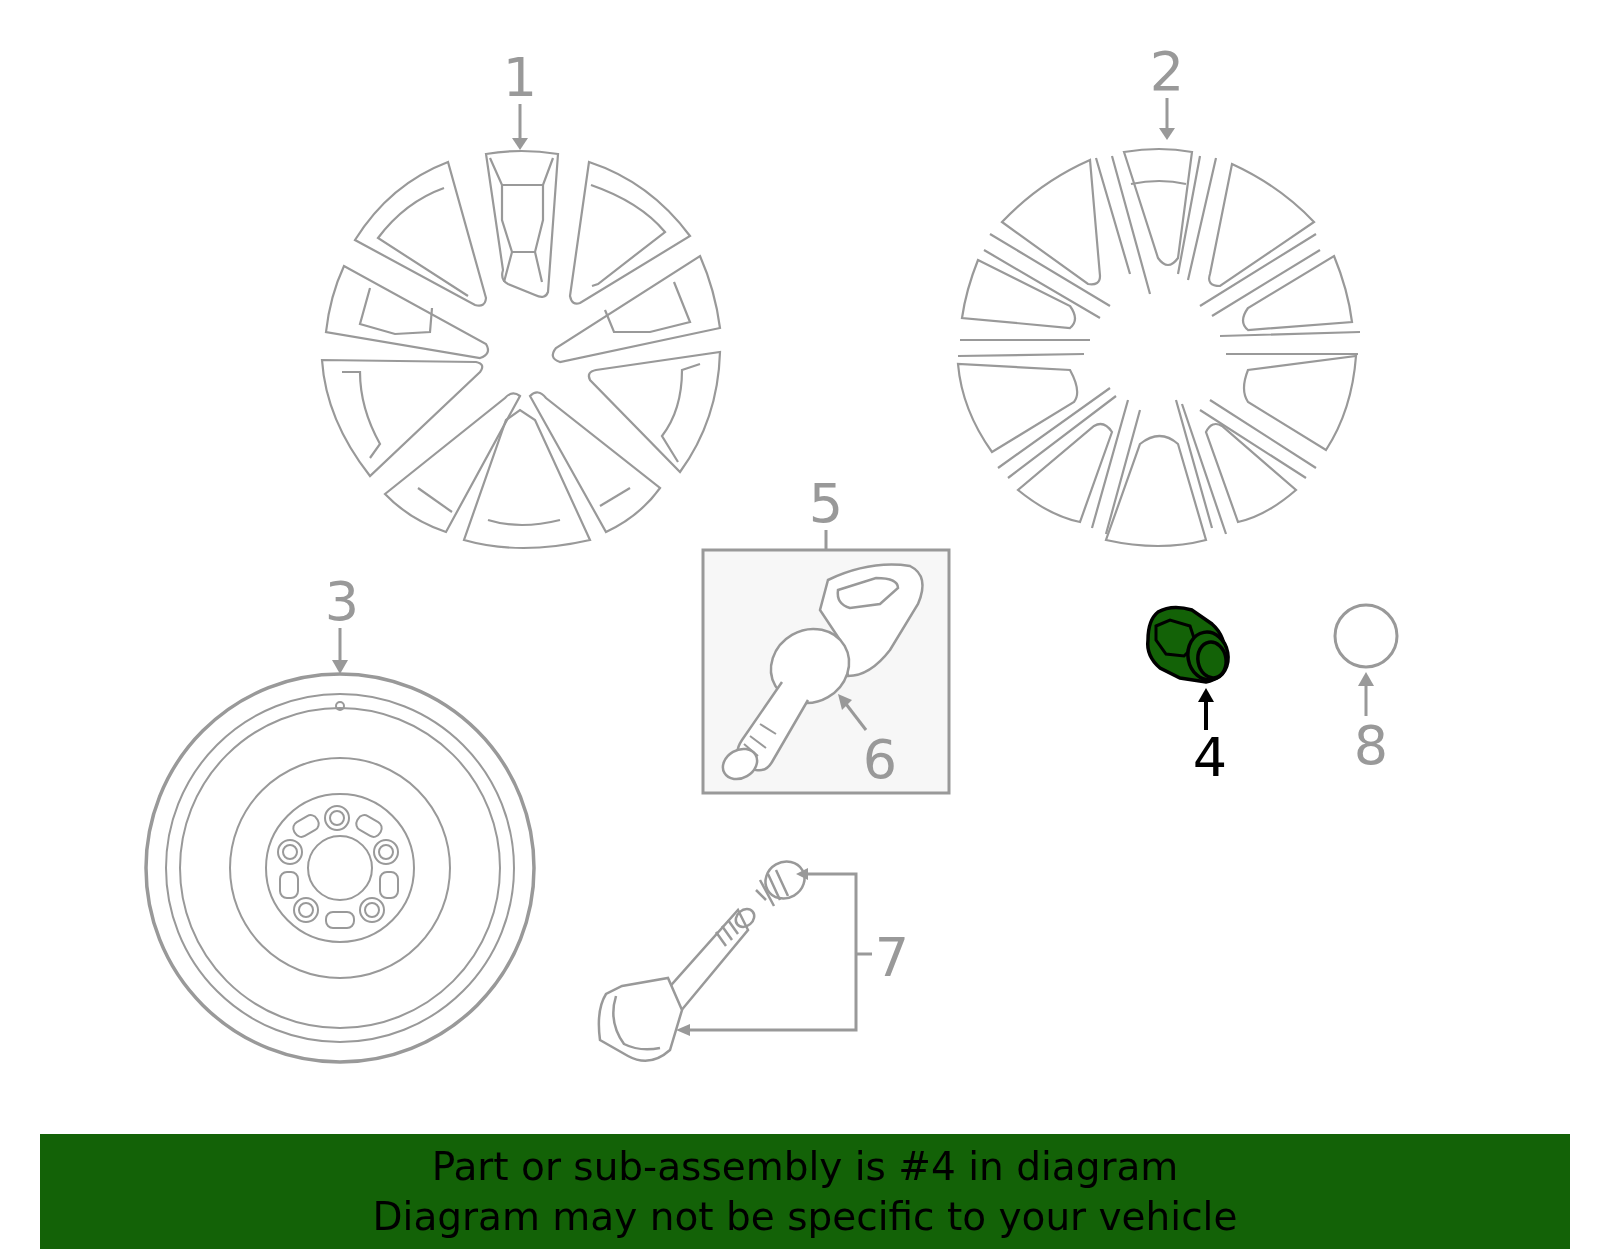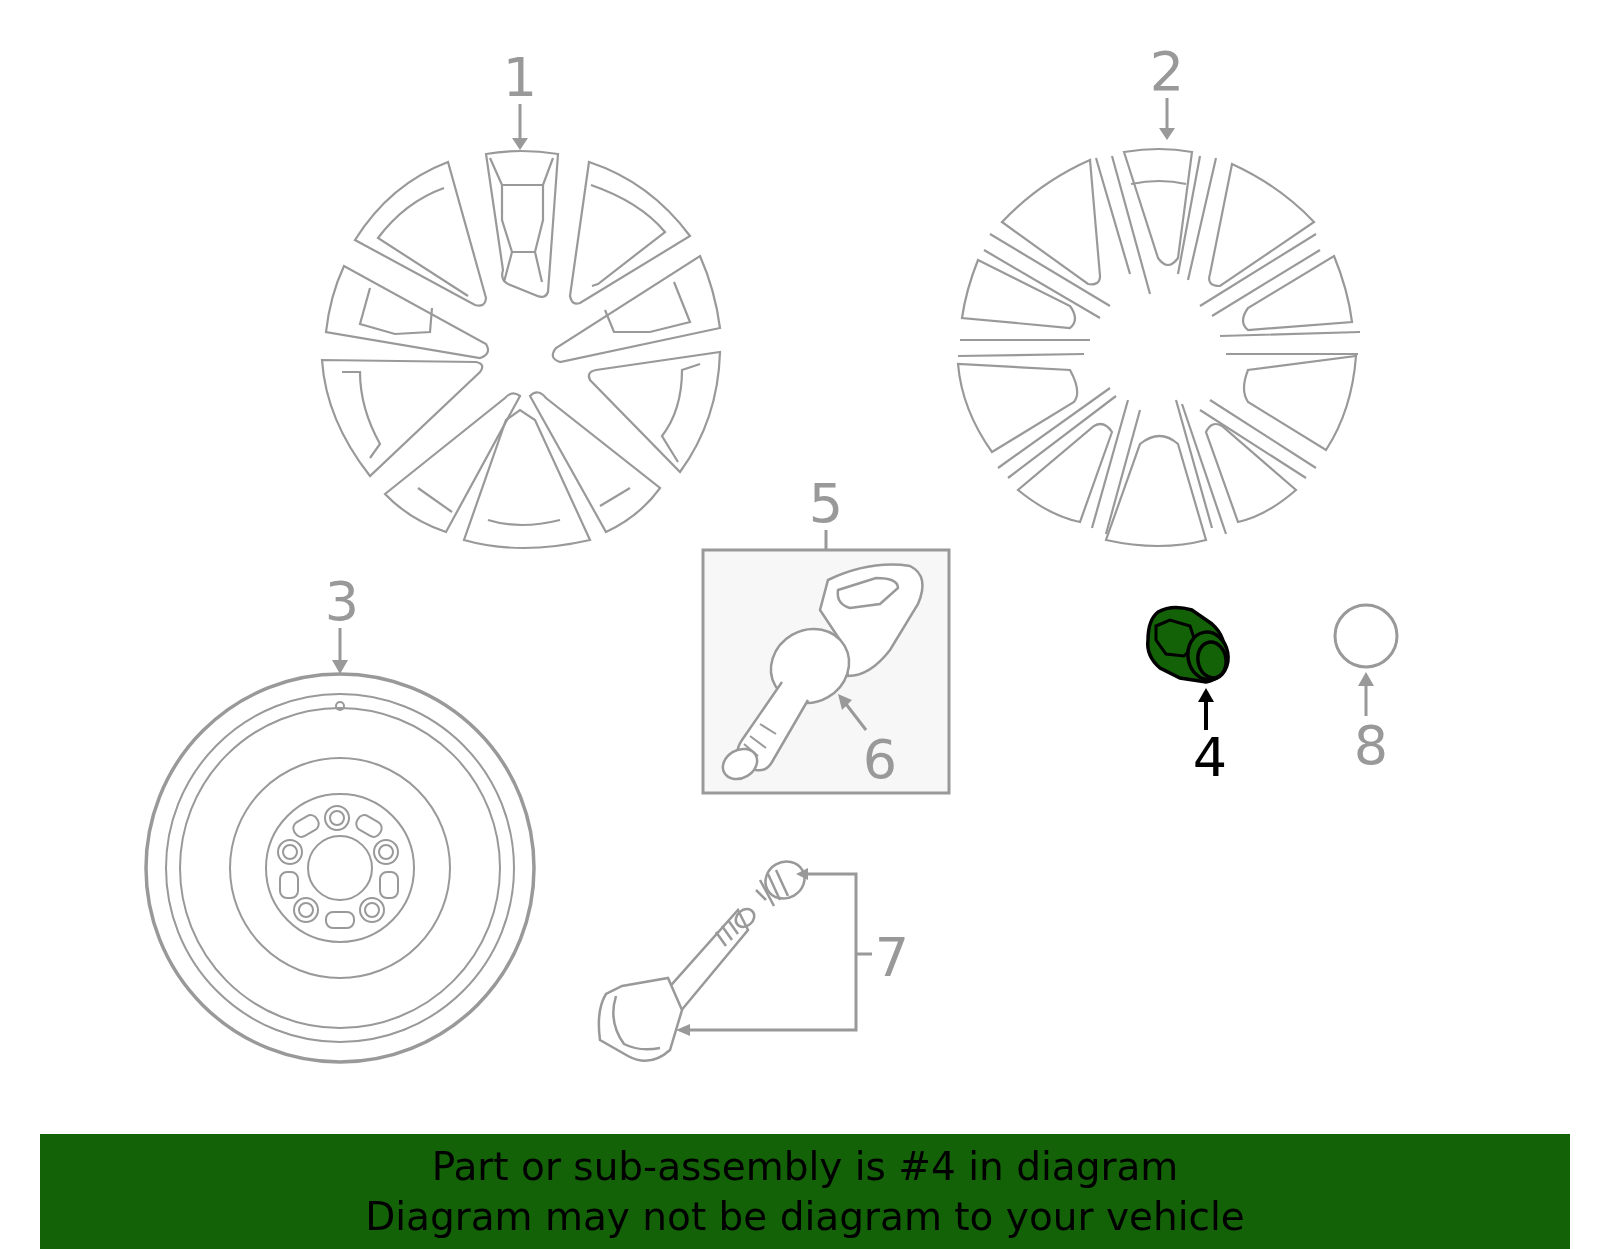--- a/index.html
+++ b/index.html
@@ -141,14 +141,14 @@
   <g fill="none" stroke="#999999">
     <circle cx="1366" cy="636" r="31" stroke-width="3"></circle>
     <line x1="1366" y1="716" x2="1366" y2="684" stroke-width="3"></line>
     <path d="M1358,686 L1374,686 L1366,672 z" fill="#999999" stroke="none"></path>
   </g>
   <text x="1371" y="764" text-anchor="middle" font-family="DejaVu Sans, sans-serif" font-size="54" fill="#999999">8</text>
 </svg>
 
 <div id="banner">
   <div>Part or sub-assembly is #4 in diagram</div>
-  <div>Diagram may not be diagram to your vehicle</div>
+  <div>Diagram may not be specific to your vehicle</div>
 </div>
 
 </body></html>

